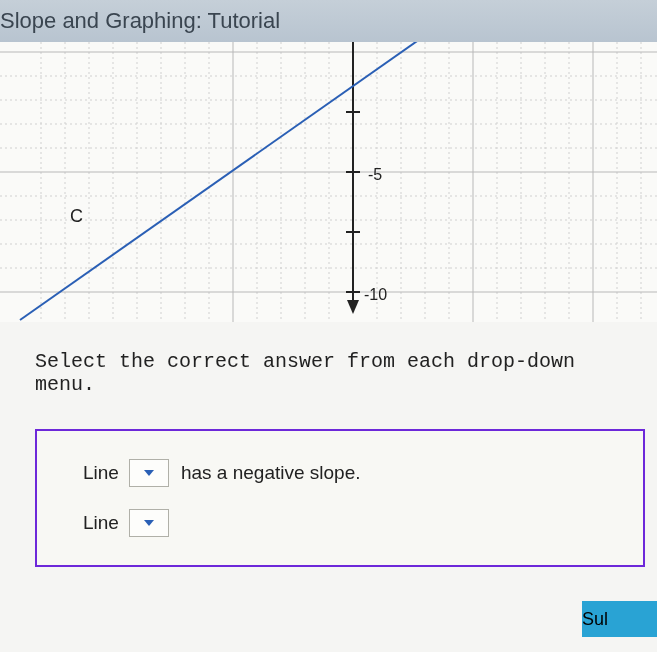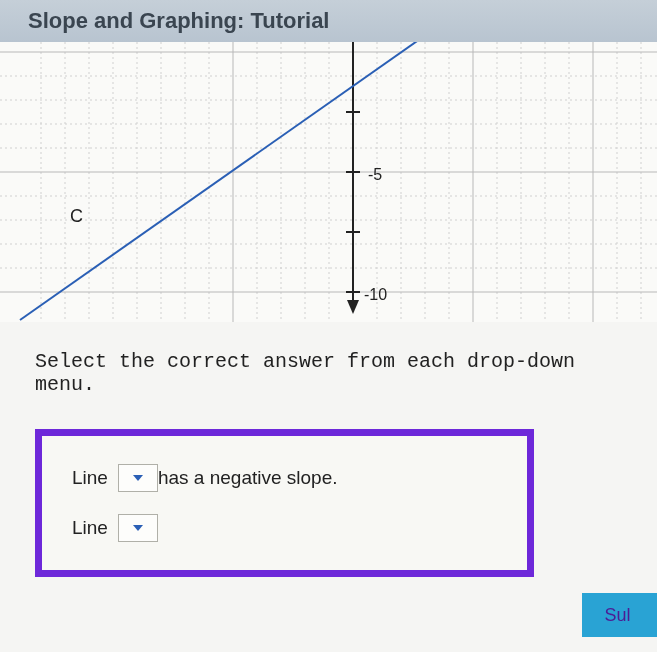--- a/index.html
+++ b/index.html
@@ -6,24 +6,24 @@
     body {
       width: 657px;
       height: 652px;
       font-family: Arial, sans-serif;
       background: #f5f5f3;
       overflow: hidden;
       position: relative;
     }
     .header {
       background: linear-gradient(to bottom, #c5cfd8, #b8c4d0);
-      padding: 8px 28px;
+      padding: 8px 0;
       font-size: 22px;
       color: #3a4550;
-      font-weight: 700;
+      font-weight: 400;
     }
     .graph-container {
       width: 657px;
       height: 280px;
       position: relative;
       background: #fafaf8;
       overflow: hidden;
     }
     .graph-svg {
       width: 100%;
@@ -31,60 +31,60 @@
       display: block;
     }
     .prompt {
       padding: 28px 35px 15px 35px;
       font-size: 20px;
       color: #222;
       font-family: Liberation Mono, monospace;
     }
     .answer-box {
       margin: 18px 35px 0 35px;
-      border: 7px solid #6d28d9;
+      border: 2px solid #6d28d9;
       background: #f8f8f4;
-      padding: 28px 30px;
-      width: 499px;
+      padding: 28px 46px;
+      width: 610px;
     }
     .answer-row {
       display: flex;
       align-items: center;
       font-size: 19px;
       color: #222;
       margin-bottom: 22px;
     }
     .answer-row:last-child { margin-bottom: 0; }
     .answer-label-left { margin-right: 10px; }
-    .answer-label-right { margin-left: 0; }
+    .answer-label-right { margin-left: 12px; }
     .dropdown {
       width: 40px;
       height: 28px;
       border: 1px solid #b0b0a8;
       background: #fdfdfb;
       display: flex;
       align-items: center;
       justify-content: center;
       cursor: pointer;
     }
     .dropdown svg { display: block; }
     .submit-btn {
       position: absolute;
       bottom: 15px;
       right: 0;
       width: 75px;
-      height: 44px;
+      height: 36px;
       background: #29a3d4;
-      color: #4c1d95;
+      color: #000000;
       font-size: 18px;
       border: none;
       cursor: pointer;
       display: flex;
       align-items: center;
-      justify-content: center;
+      justify-content: flex-start;
       padding-right: 4px;
     }
   </style>
 </head>
 <body>
 
 <div class="header">
   <span>Slope and Graphing: Tutorial</span>
 </div>
 

